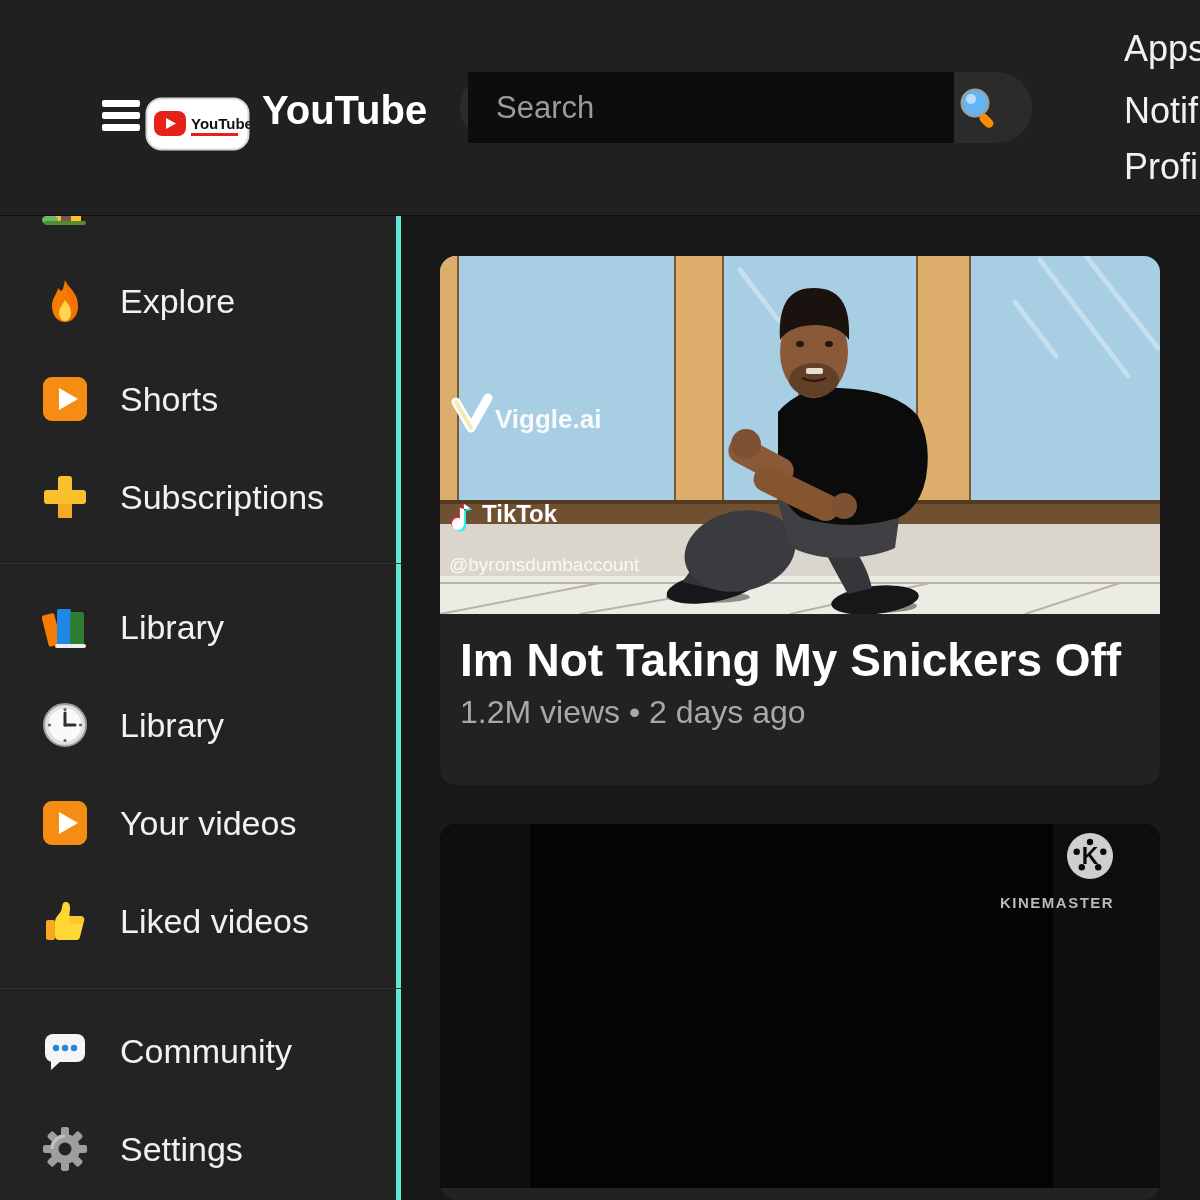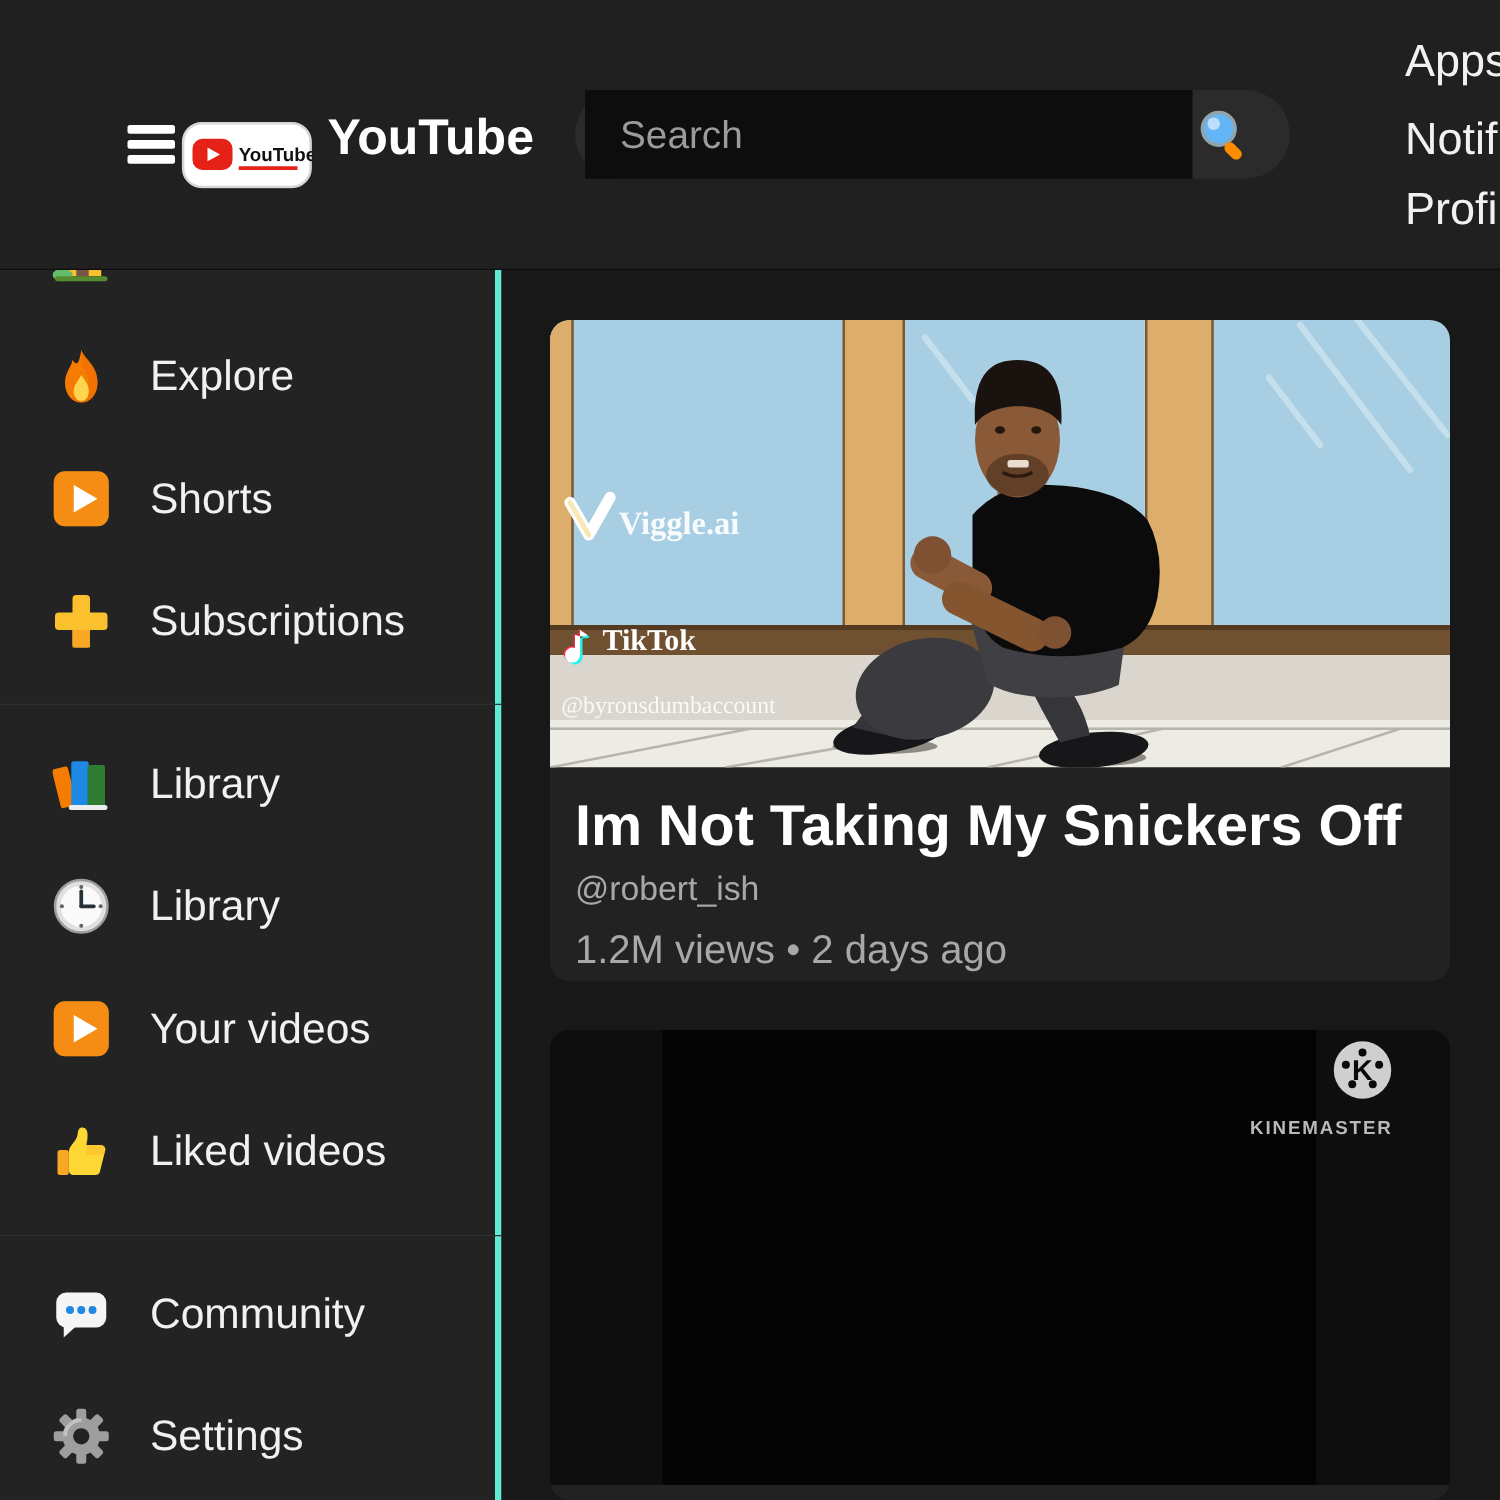--- a/index.html
+++ b/index.html
@@ -30,21 +30,21 @@
   .side-icon{width:46px;height:46px;flex:0 0 46px;}
   .side-label{margin-left:32px;font-size:34px;color:#f1f1f1;white-space:nowrap;}
   .side-divider{position:absolute;left:0;width:401px;height:1px;background:#2f2f2f;}
 
   
   #main{position:absolute;left:401px;top:215px;width:799px;height:985px;background:#181818;z-index:5;}
   .video-card{position:absolute;left:39px;width:720px;background:#222;border-radius:16px;
     overflow:hidden;cursor:pointer;}
   #card1{top:41px;height:529px;}
   #card1 .thumb{position:relative;width:720px;height:358px;}
-  .wm{position:absolute;color:#fff;font-family:Liberation Serif, serif;}
+  .wm{position:absolute;color:#fff;}
   .card-info{padding:26px 20px 0 20px;}
   .v-title{font-size:46px;font-weight:bold;color:#fff;line-height:40px;}
   .v-channel{margin-top:16px;font-size:27px;color:#a8a8a8;}
   .v-meta{margin-top:14px;font-size:32px;color:#a8a8a8;}
 
   #card2{top:609px;height:376px;}
   #thumb2{position:relative;width:720px;height:364px;background:#040404;}
   .letterbox{position:absolute;top:0;height:364px;background:#0e0e0e;}
   #km-text{position:absolute;left:560px;top:70px;width:180px;text-align:left;
     font-size:15px;font-weight:bold;letter-spacing:1.5px;color:#b9b9b9;}
@@ -240,21 +240,20 @@
           <path d="M24 248 L24 268 a6 6 0 1 1 -4 -5.6 L20 252 q6 2 10 0 Z" fill="#fe2c55" transform="translate(-1,-1)"></path>
           <path d="M24 248 L24 268 a6 6 0 1 1 -4 -5.6 L20 252 q6 2 10 0 Z" fill="#ffffff"></path>
         </g>
       </svg>
       <span class="wm vg-text">Viggle.ai</span>
       <span class="wm tt-text">TikTok</span>
       <span class="wm tt-handle">@byronsdumbaccount</span>
     </div>
     <div class="card-info">
       <div class="v-title">Im Not Taking My Snickers Off</div>
-      <div class="v-channel">@robert_ish</div>
       <div class="v-meta">1.2M views • 2 days ago</div>
     </div>
   </div>
 
   <div class="video-card" id="card2">
     <div id="thumb2">
       <div class="letterbox" style="left:0;width:90px;"></div>
       <div class="letterbox" style="left:613px;width:107px;"></div>
       <svg class="abs" style="left:626px;top:8px;" width="48" height="48" viewBox="0 0 48 48">
         <circle cx="24" cy="24" r="23" fill="#cfcfcf"></circle>

